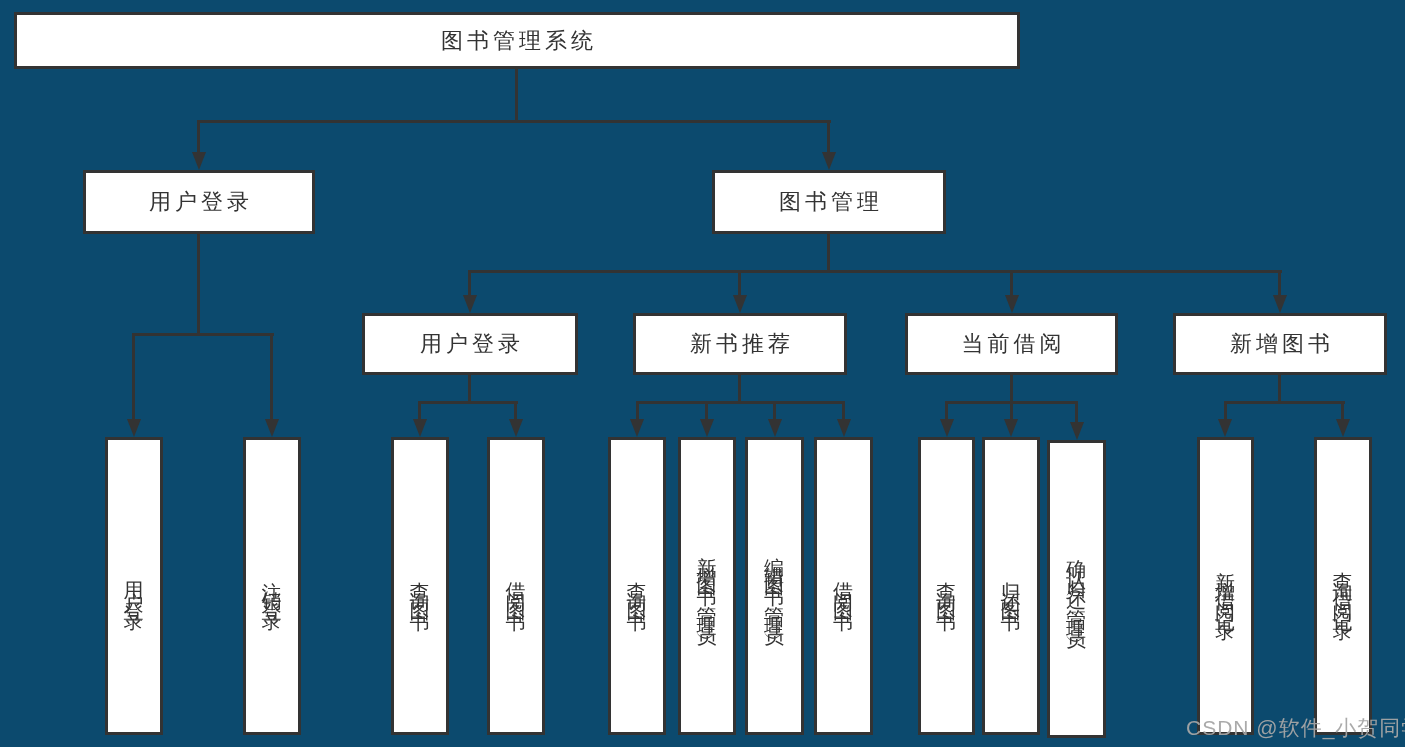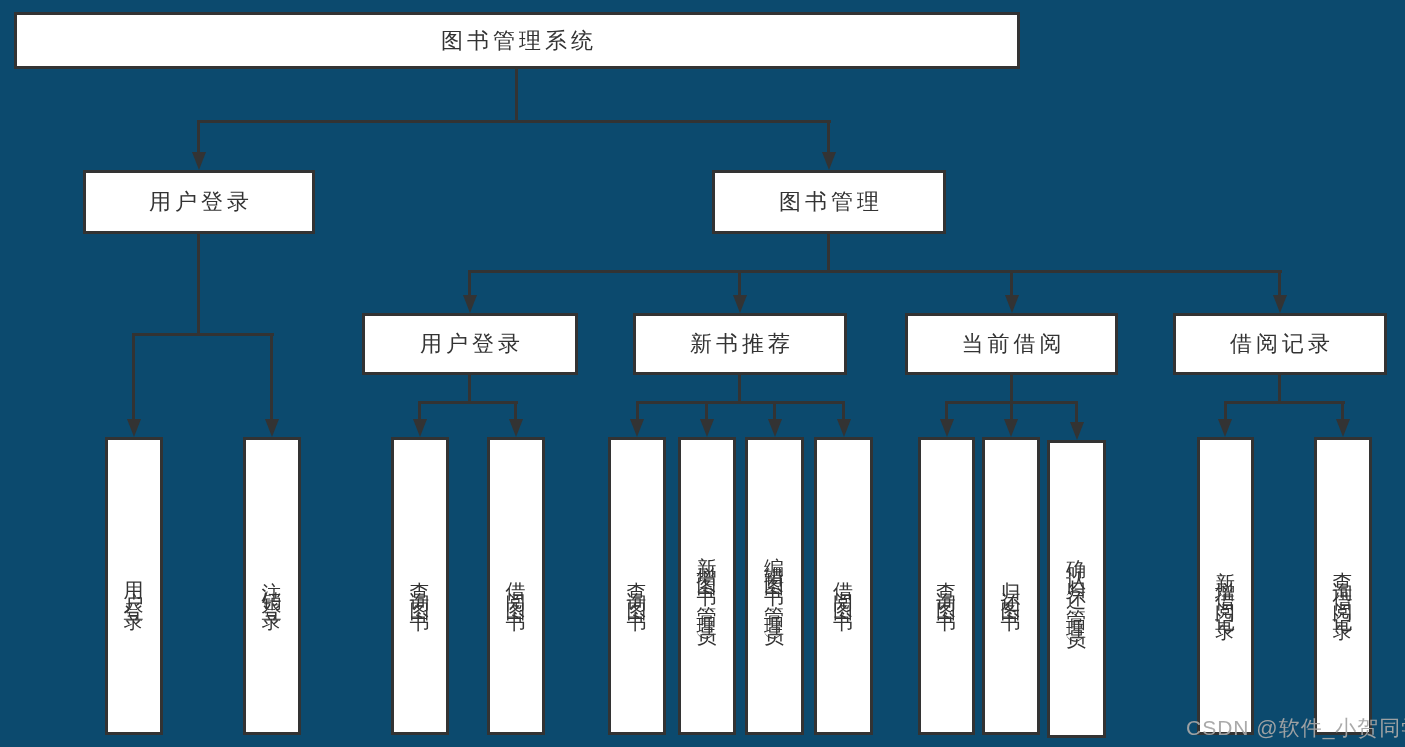--- a/index.html
+++ b/index.html
@@ -96,21 +96,21 @@
   <div class="box" style="left:362px; top:313px; width:216px; height:62px;">
     <span class="hlabel">用户登录</span>
   </div>
   <div class="box" style="left:633px; top:313px; width:214px; height:62px;">
     <span class="hlabel">新书推荐</span>
   </div>
   <div class="box" style="left:905px; top:313px; width:213px; height:62px;">
     <span class="hlabel">当前借阅</span>
   </div>
   <div class="box" style="left:1173px; top:313px; width:214px; height:62px;">
-    <span class="hlabel">借阅记录</span>
+    <span class="hlabel">新增图书</span>
   </div>
 
   <div class="stem" style="left:468px; top:375px; height:28px;"></div>
   <div class="hline" style="left:418px; top:401px; width:100px;"></div>
   <div class="stem" style="left:418px; top:401px; height:21px;"></div>
   <div class="ahead" style="left:413px; top:419px;"></div>
   <div class="stem" style="left:514px; top:401px; height:21px;"></div>
   <div class="ahead" style="left:509px; top:419px;"></div>
 
   <div class="stem" style="left:738px; top:375px; height:28px;"></div>

